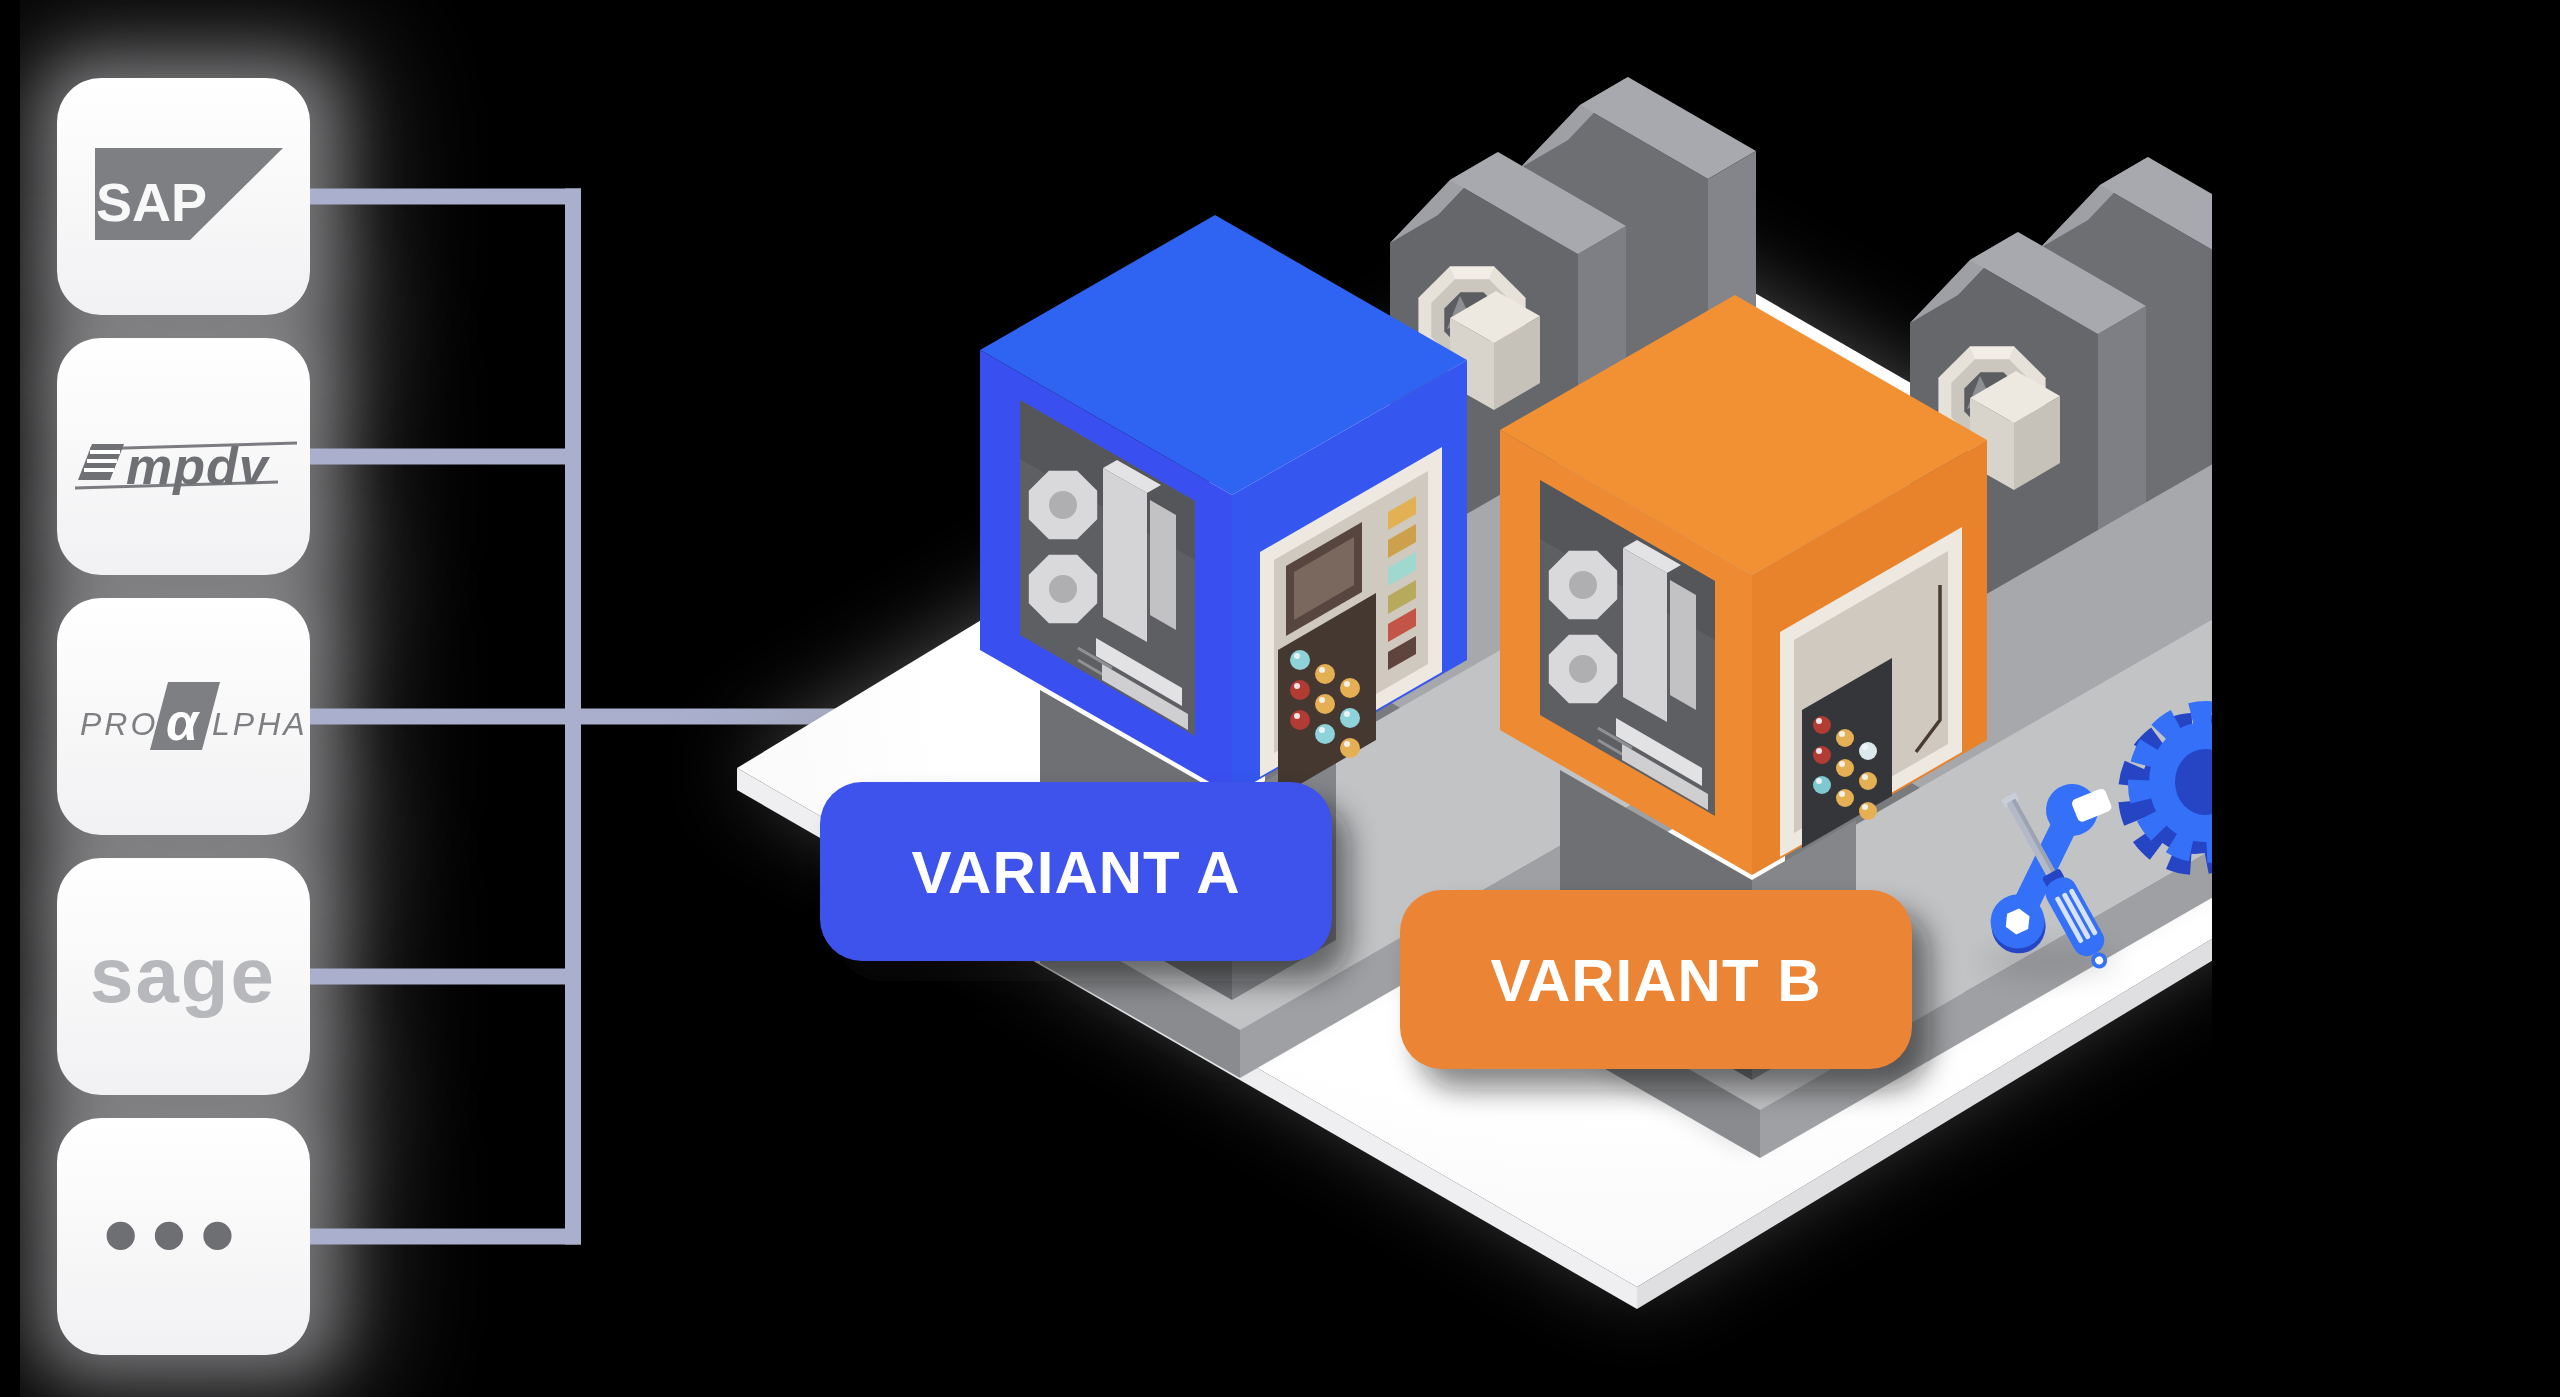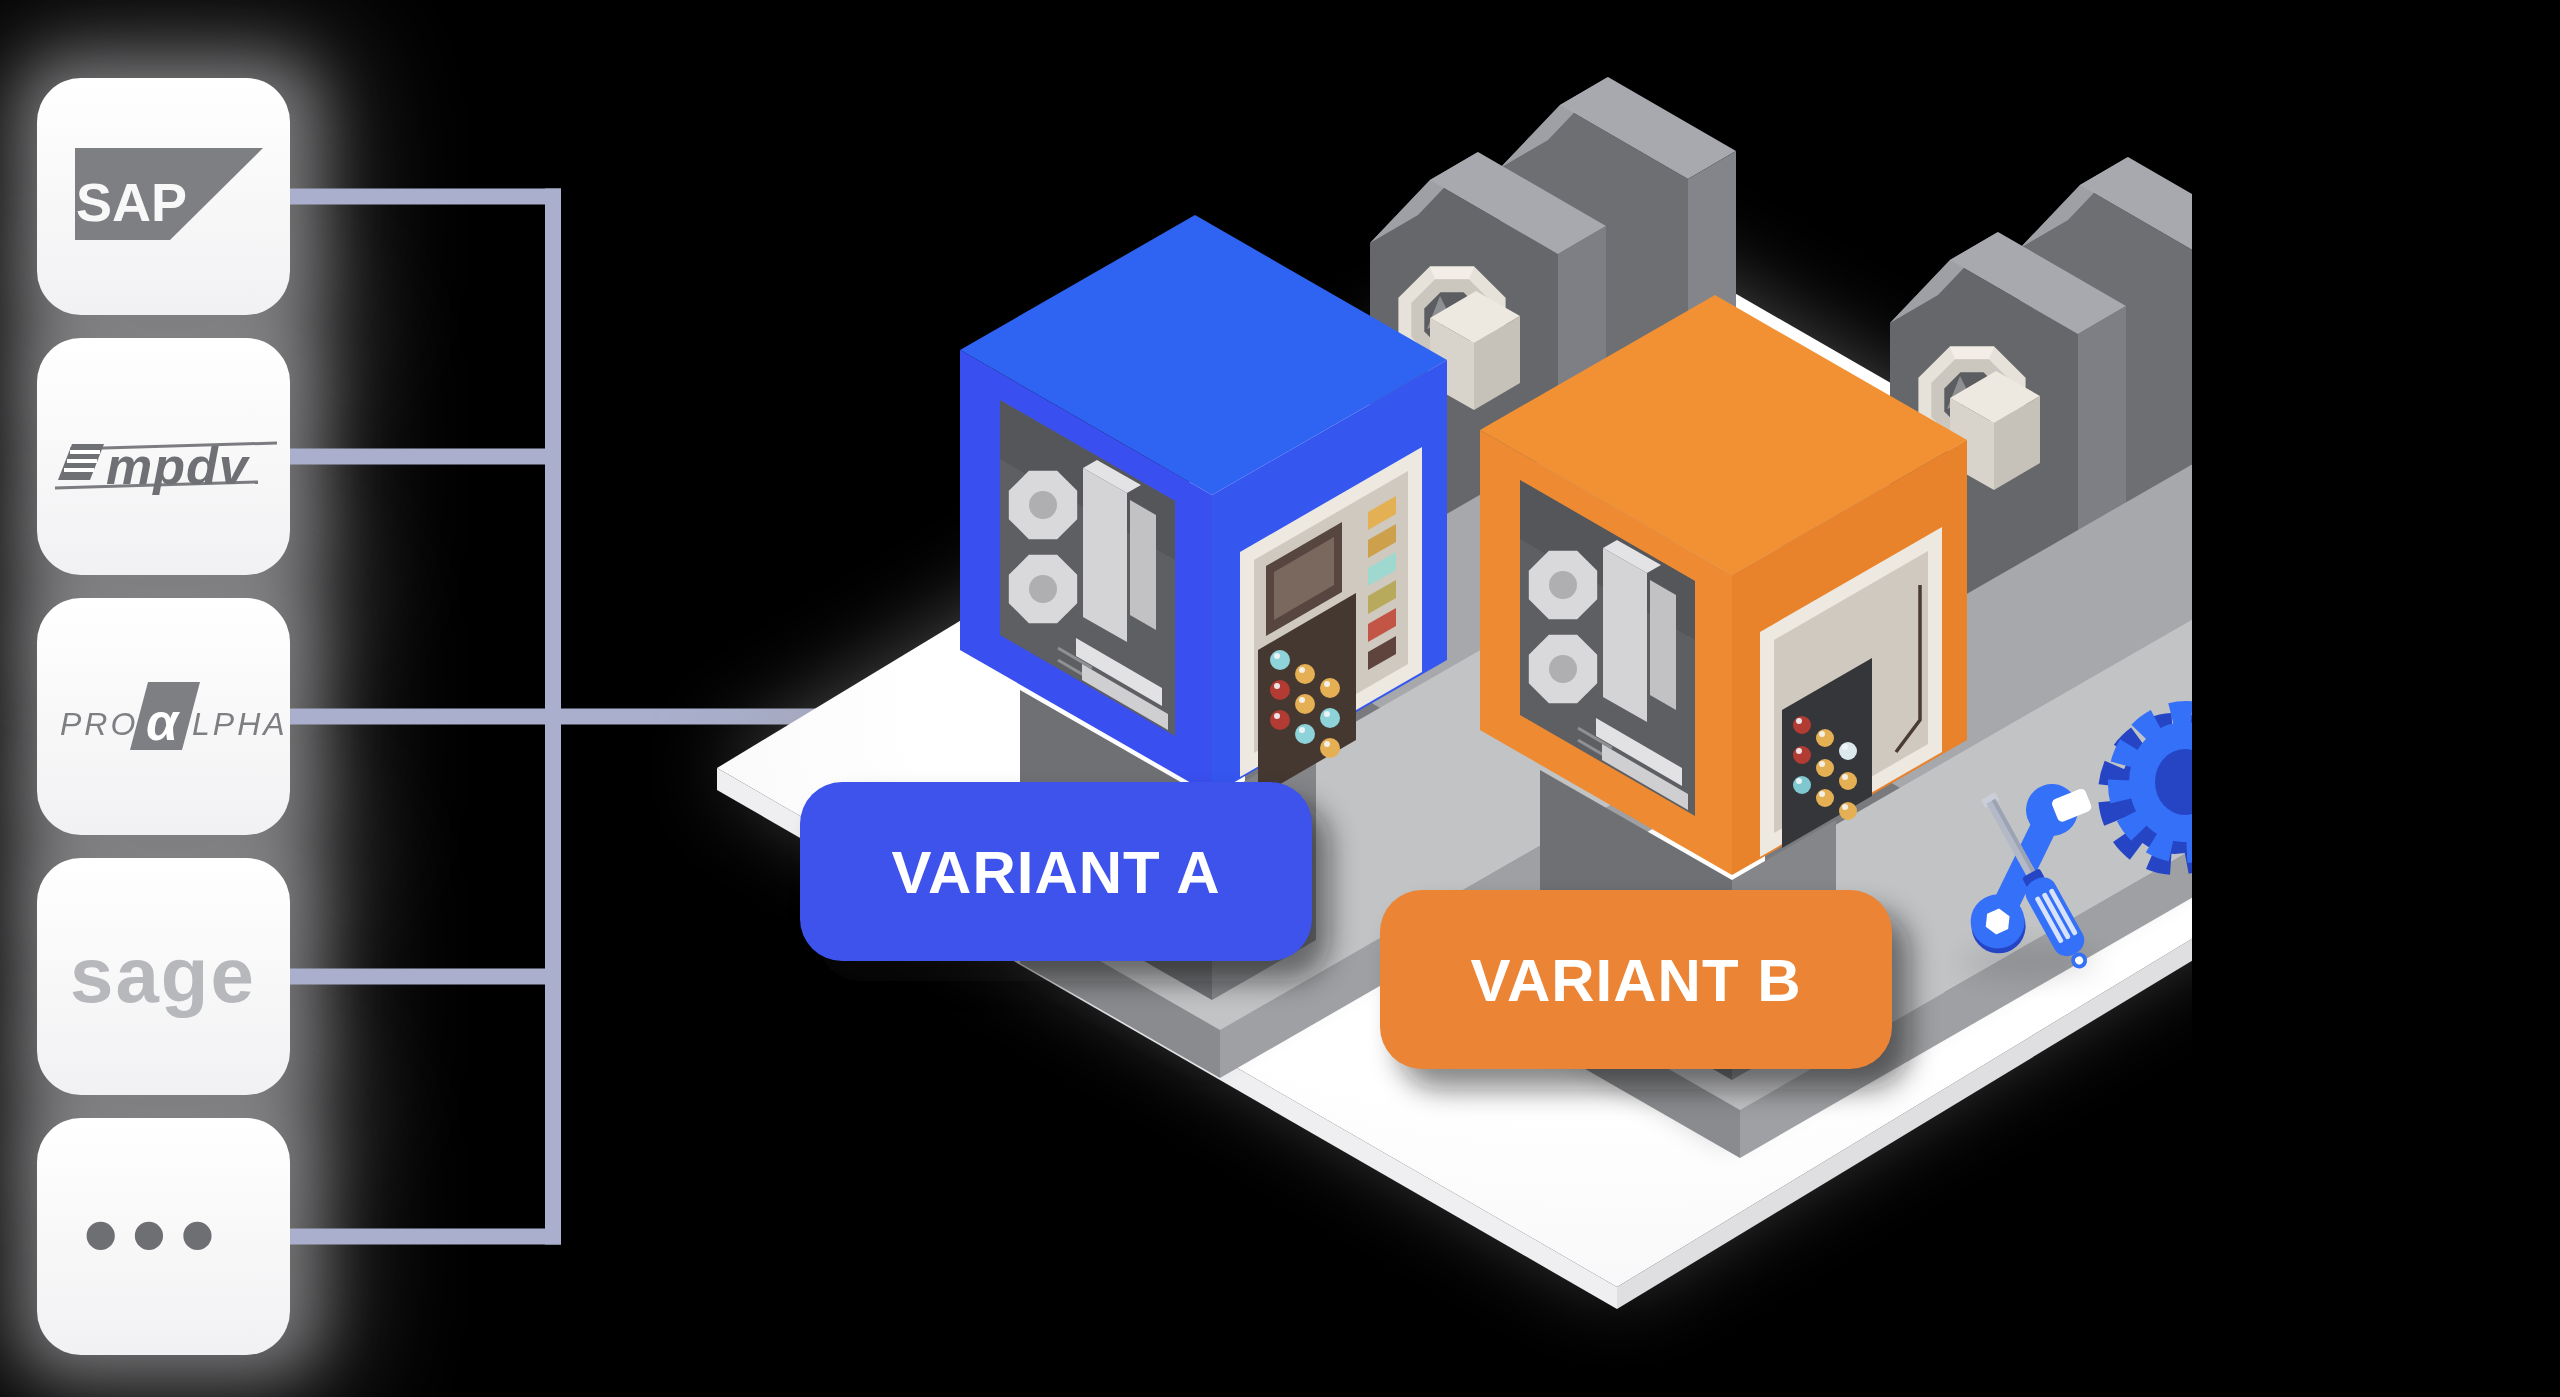--- a/index.html
+++ b/index.html
@@ -1,16 +1,16 @@
 <!DOCTYPE html>
 <html><head>
 <meta charset="utf-8">
 <style>
   html,body{margin:0;padding:0;background:#000;}
-  .stage{position:relative;width:2192px;height:1397px;background:#000;overflow:hidden;}
+  .stage{position:relative;width:2192px;height:1397px;background:#000;overflow:hidden;padding-left:20px;}
   svg{display:block;}
   text{font-family:"Liberation Sans","DejaVu Sans",sans-serif;}
   .logo-italic{font-style:italic;}
 </style>
 </head>
 <body>
 
 <div class="stage">
 <svg width="2560" height="1397" viewBox="0 0 2560 1397" style="--conn:#A9AFCC;--icon:#3470F8;--icon-dark:#2545C5;--icon-mid:#2E55DC">
 

